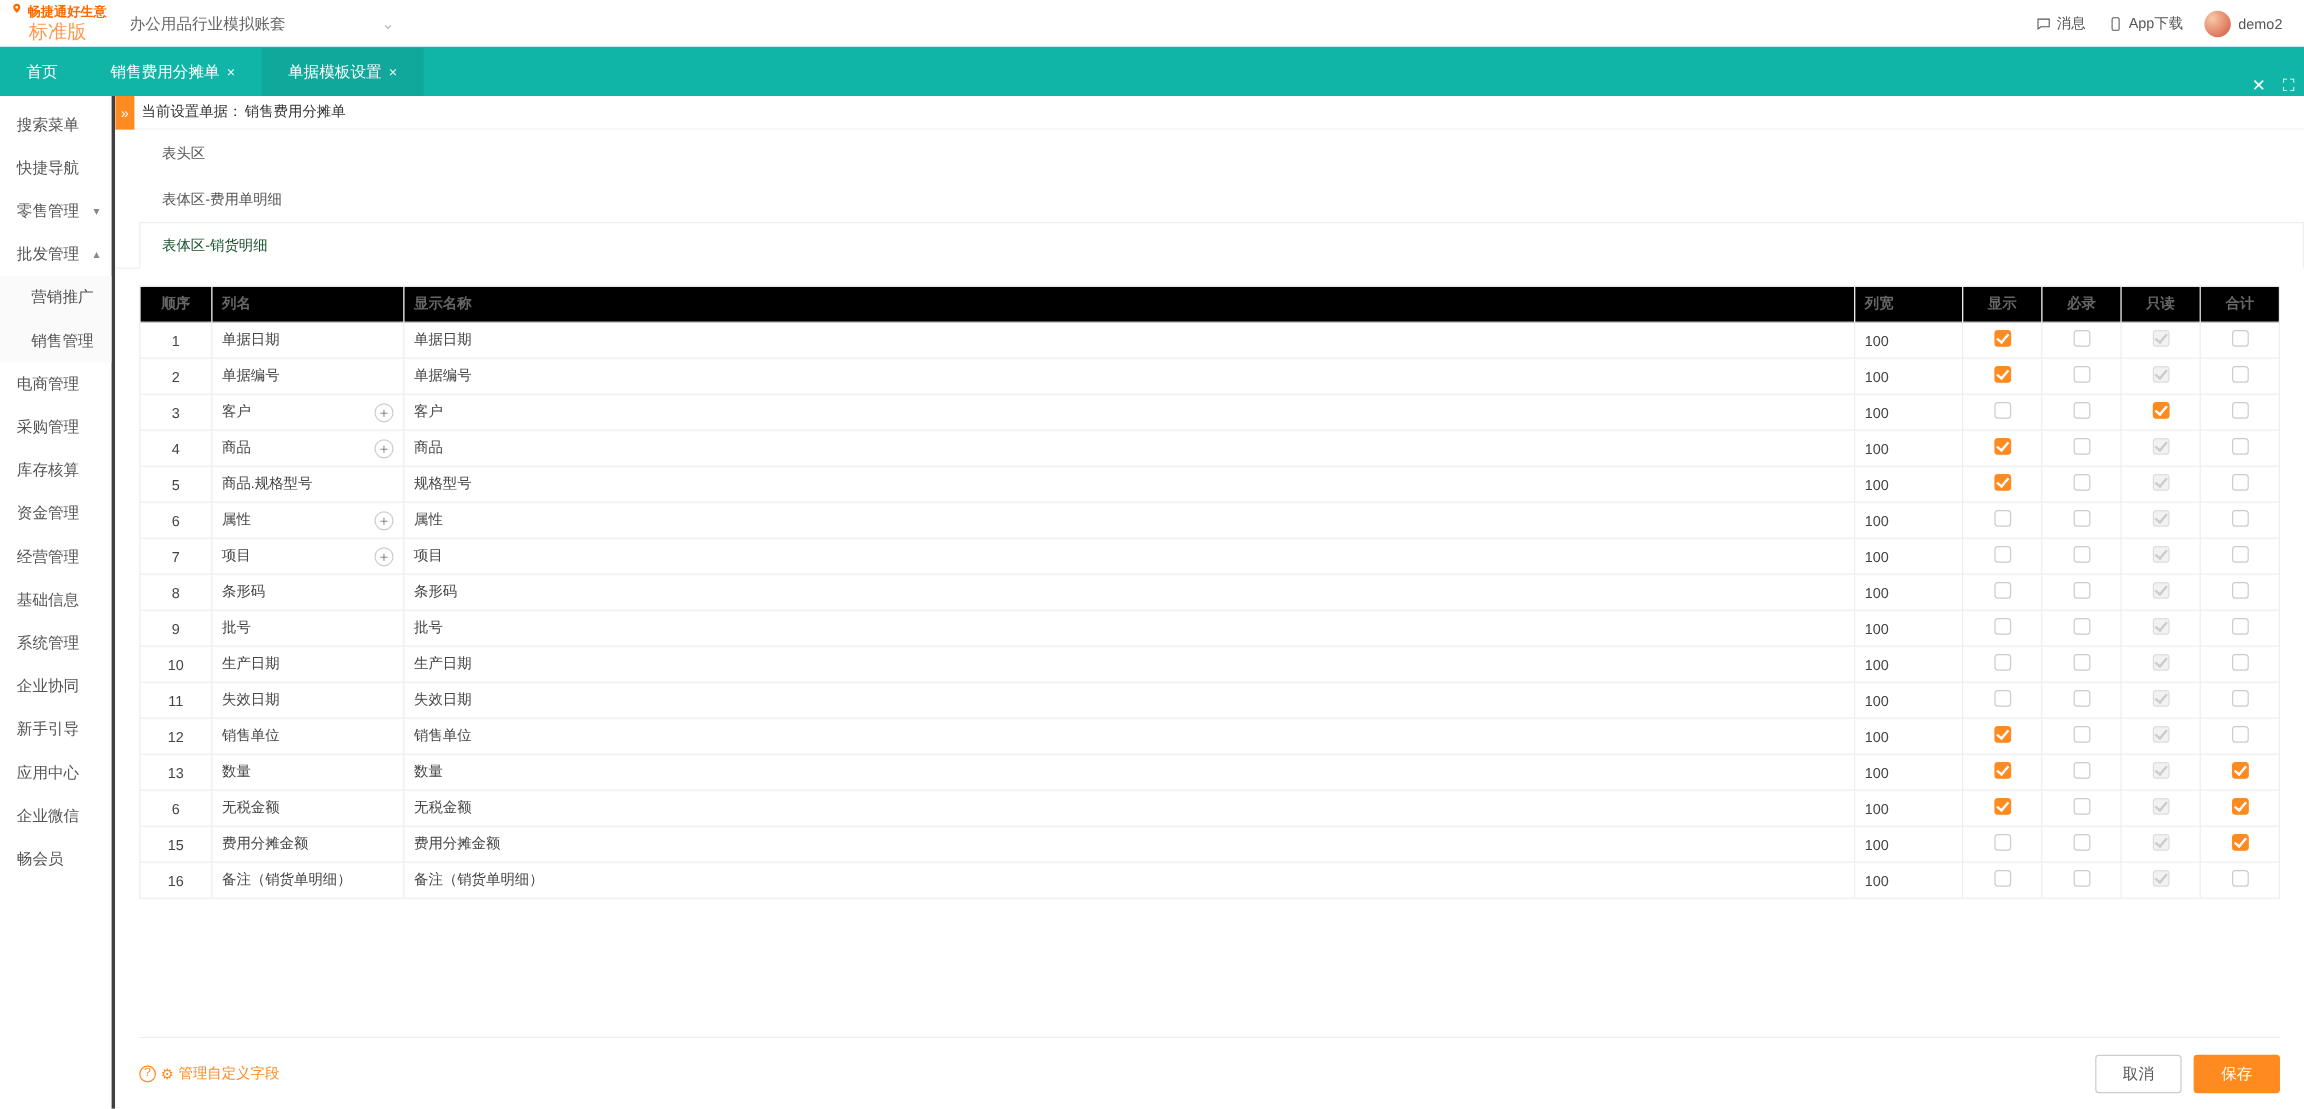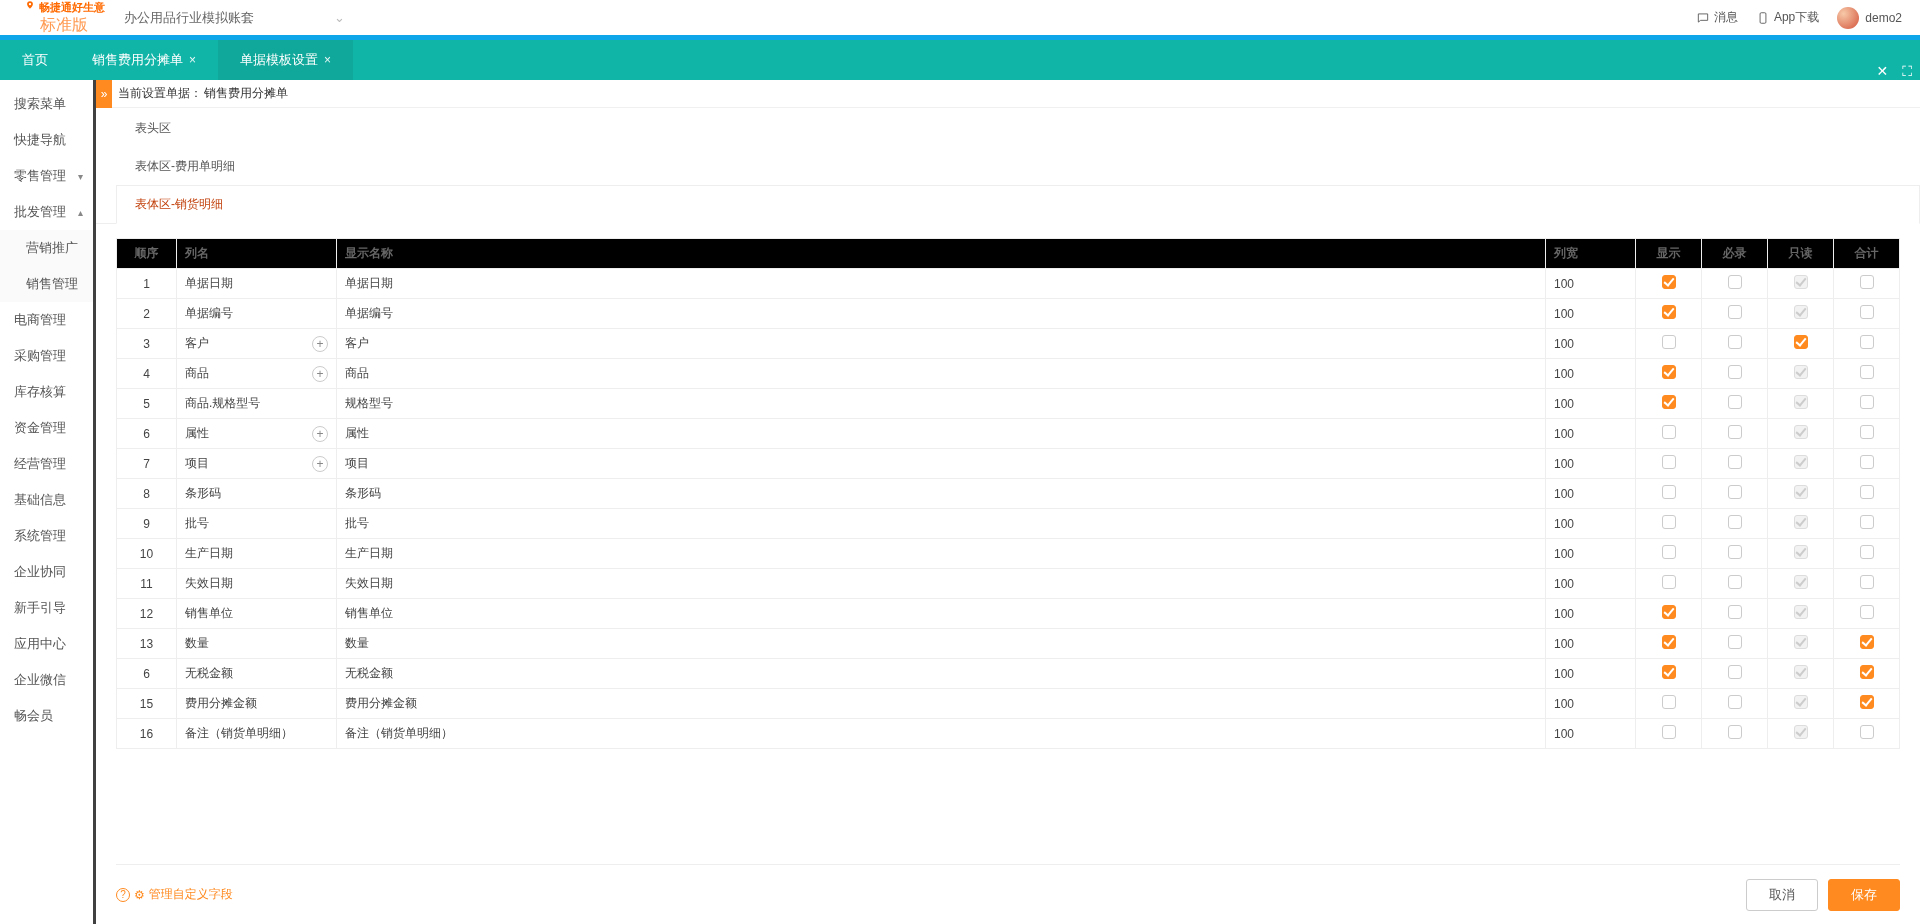--- a/index.html
+++ b/index.html
@@ -1,17 +1,17 @@
 <!DOCTYPE html>
 <html><head>
 <meta charset="utf-8">
 <style>
   *{box-sizing:border-box;margin:0;padding:0;font-family:"Microsoft YaHei","PingFang SC",Arial,sans-serif;}
   body{font-size:12px;color:#333;background:#fff;}
-  .topbar{height:40px;display:flex;align-items:center;border-bottom:5px solid #0ea5e9;padding-left:16px;}
+  .topbar{height:40px;display:flex;align-items:center;border-bottom:1px solid #0ea5e9;}
   .logo-box{width:96px;height:40px;display:flex;flex-direction:column;align-items:center;justify-content:center;}
   .logo-main{display:flex;align-items:center;color:#ff6a00;font-size:11px;font-weight:bold;}
   .logo-main svg{width:14px;height:14px;margin-right:2px;}
   .logo-sub{color:#ff9a52;font-size:16px;text-align:center;}
   .account-select{margin-left:12px;color:#666;font-size:13px;display:flex;align-items:center;}
   .account-select .chev{margin-left:80px;color:#bbb;}
   .topbar-spacer{flex:1;}
   .top-action{display:flex;align-items:center;margin-right:18px;color:#555;font-size:12px;cursor:pointer;}
   .top-action svg{width:14px;height:14px;margin-right:4px;}
   .avatar{width:22px;height:22px;border-radius:50%;background:radial-gradient(circle at 30% 30%,#f7c9a8,#d3543b);margin-right:6px;}
@@ -24,21 +24,21 @@
   .layout{display:flex;height:calc(100vh - 80px);}
   .sidebar{width:96px;background:#fff;border-right:3px solid #404040;overflow:auto;padding-top:6px;}
   .side-item{height:36px;display:flex;align-items:center;padding:0 14px;font-size:13px;color:#555;cursor:pointer;position:relative;}
   .side-item.sub{padding-left:26px;background:#fafafa;}
   .side-item .arrow{position:absolute;right:10px;font-size:10px;color:#888;}
   .content{flex:1;background:#fff;display:flex;flex-direction:column;overflow:hidden;}
   .banner{height:28px;display:flex;align-items:center;background:#fff;border-bottom:1px solid #f0f0f0;font-size:12px;}
   .banner .toggle{width:16px;height:28px;background:#ff8a1f;color:#fff;display:flex;align-items:center;justify-content:center;margin-right:6px;}
   .subtabs{display:flex;border-bottom:1px solid #eee;padding-left:20px;flex-direction:column;}
   .subtab{padding:10px 18px;font-size:12px;color:#555;cursor:pointer;border:1px solid transparent;border-bottom:none;position:relative;top:1px;background:#fff;}
-  .subtab.active{border-color:#eee;color:#c2410c;border-bottom:1px solid #fff;}
+  .subtab.active{border-color:#eee;color:#14532d;border-bottom:1px solid #fff;}
   .table-wrap{padding:14px 20px 0 20px;flex:1;overflow:auto;}
   table{width:100%;border-collapse:collapse;table-layout:fixed;}
   th,td{border:1px solid #eee;padding:6px 8px;font-size:12px;color:#444;height:28px;vertical-align:middle;}
   th{background:#000000;font-weight:bold;color:#666;text-align:left;}
   th.center,td.center{text-align:center;}
   .col-order{width:60px;}
   .col-name{width:160px;}
   .col-disp{}
   .col-width{width:90px;}
   .col-chk{width:66px;}

